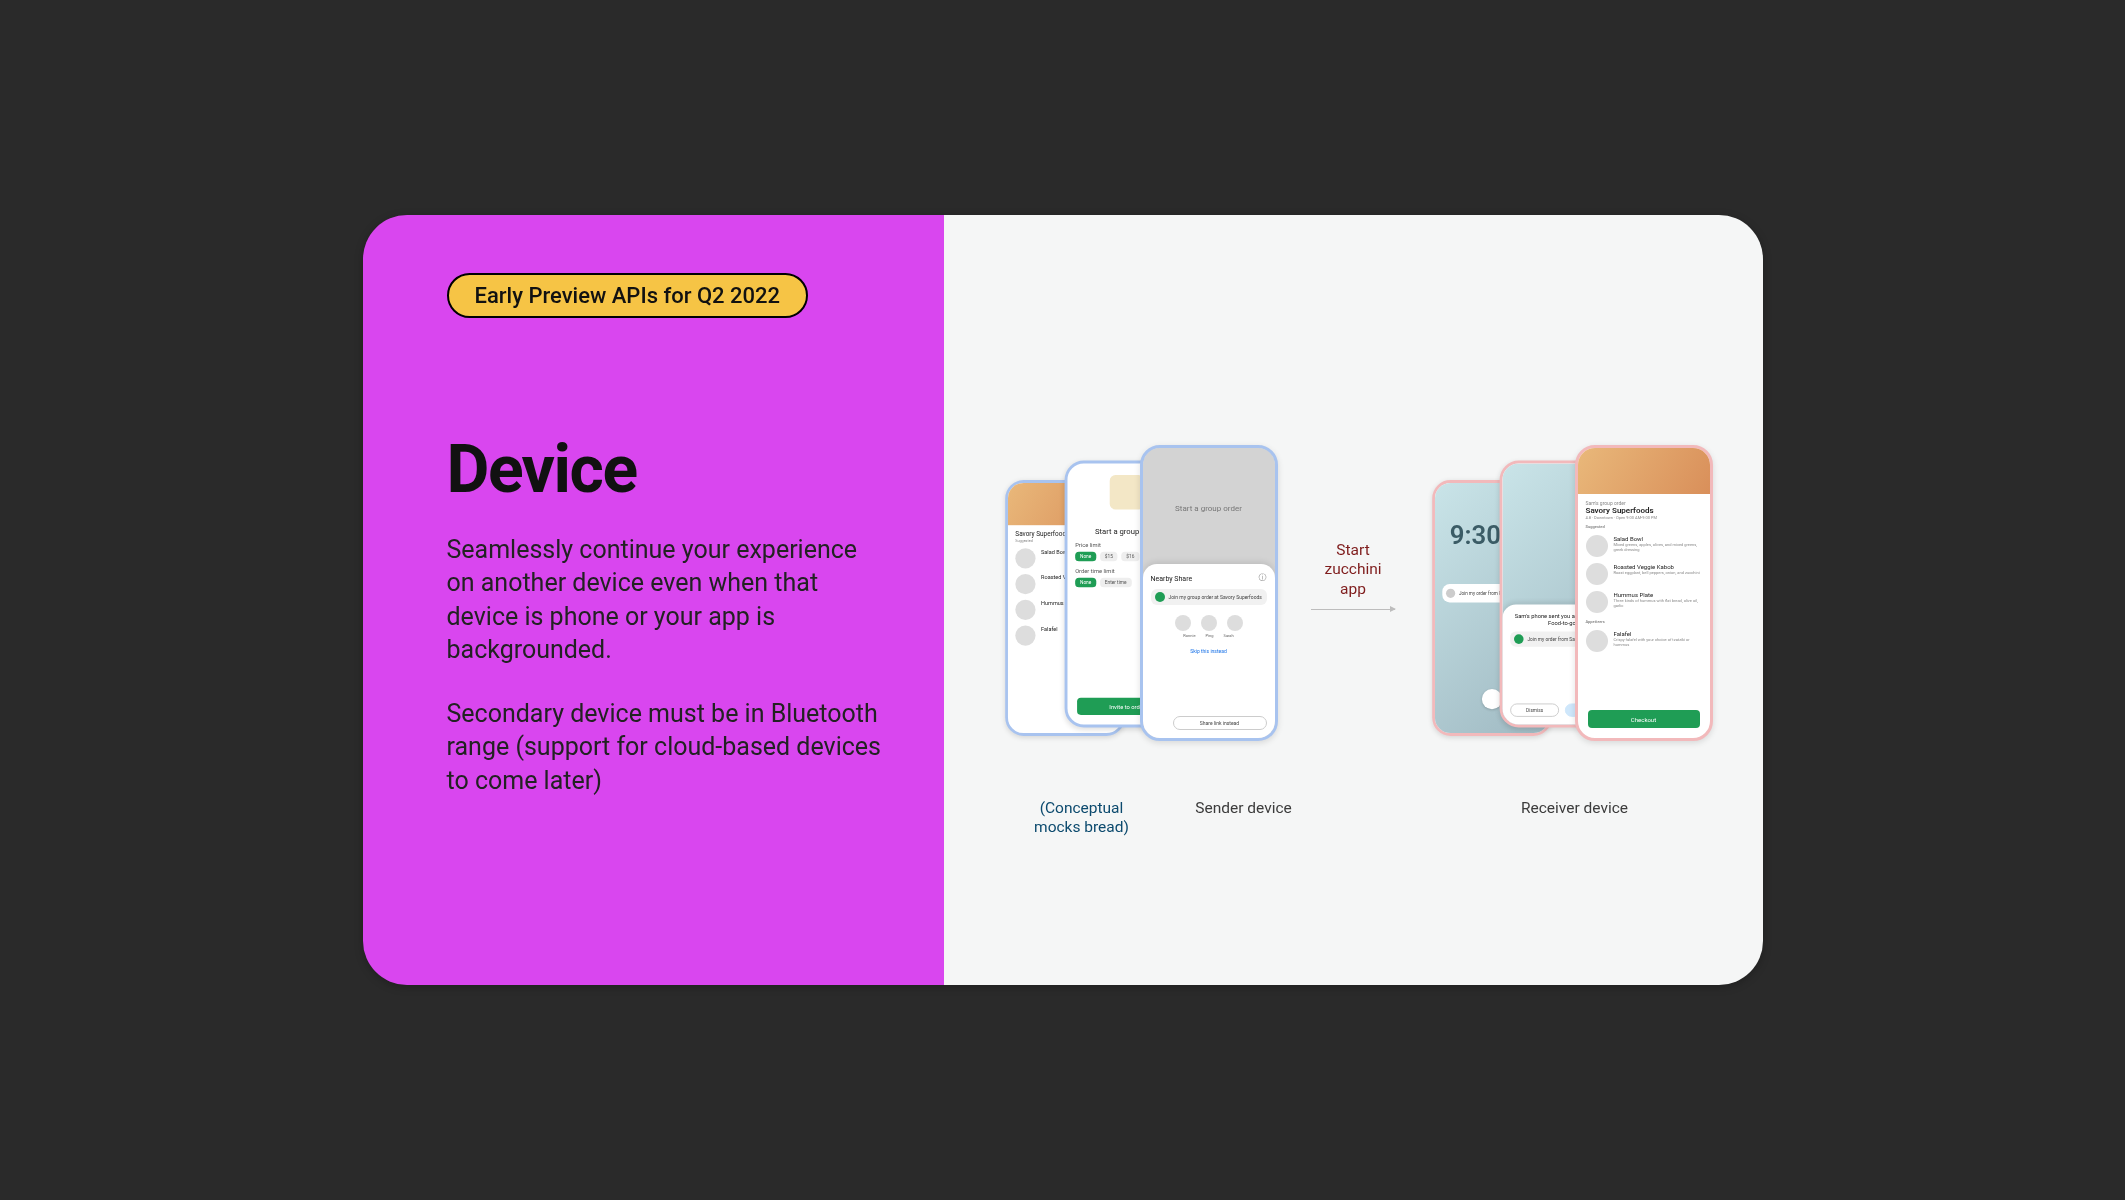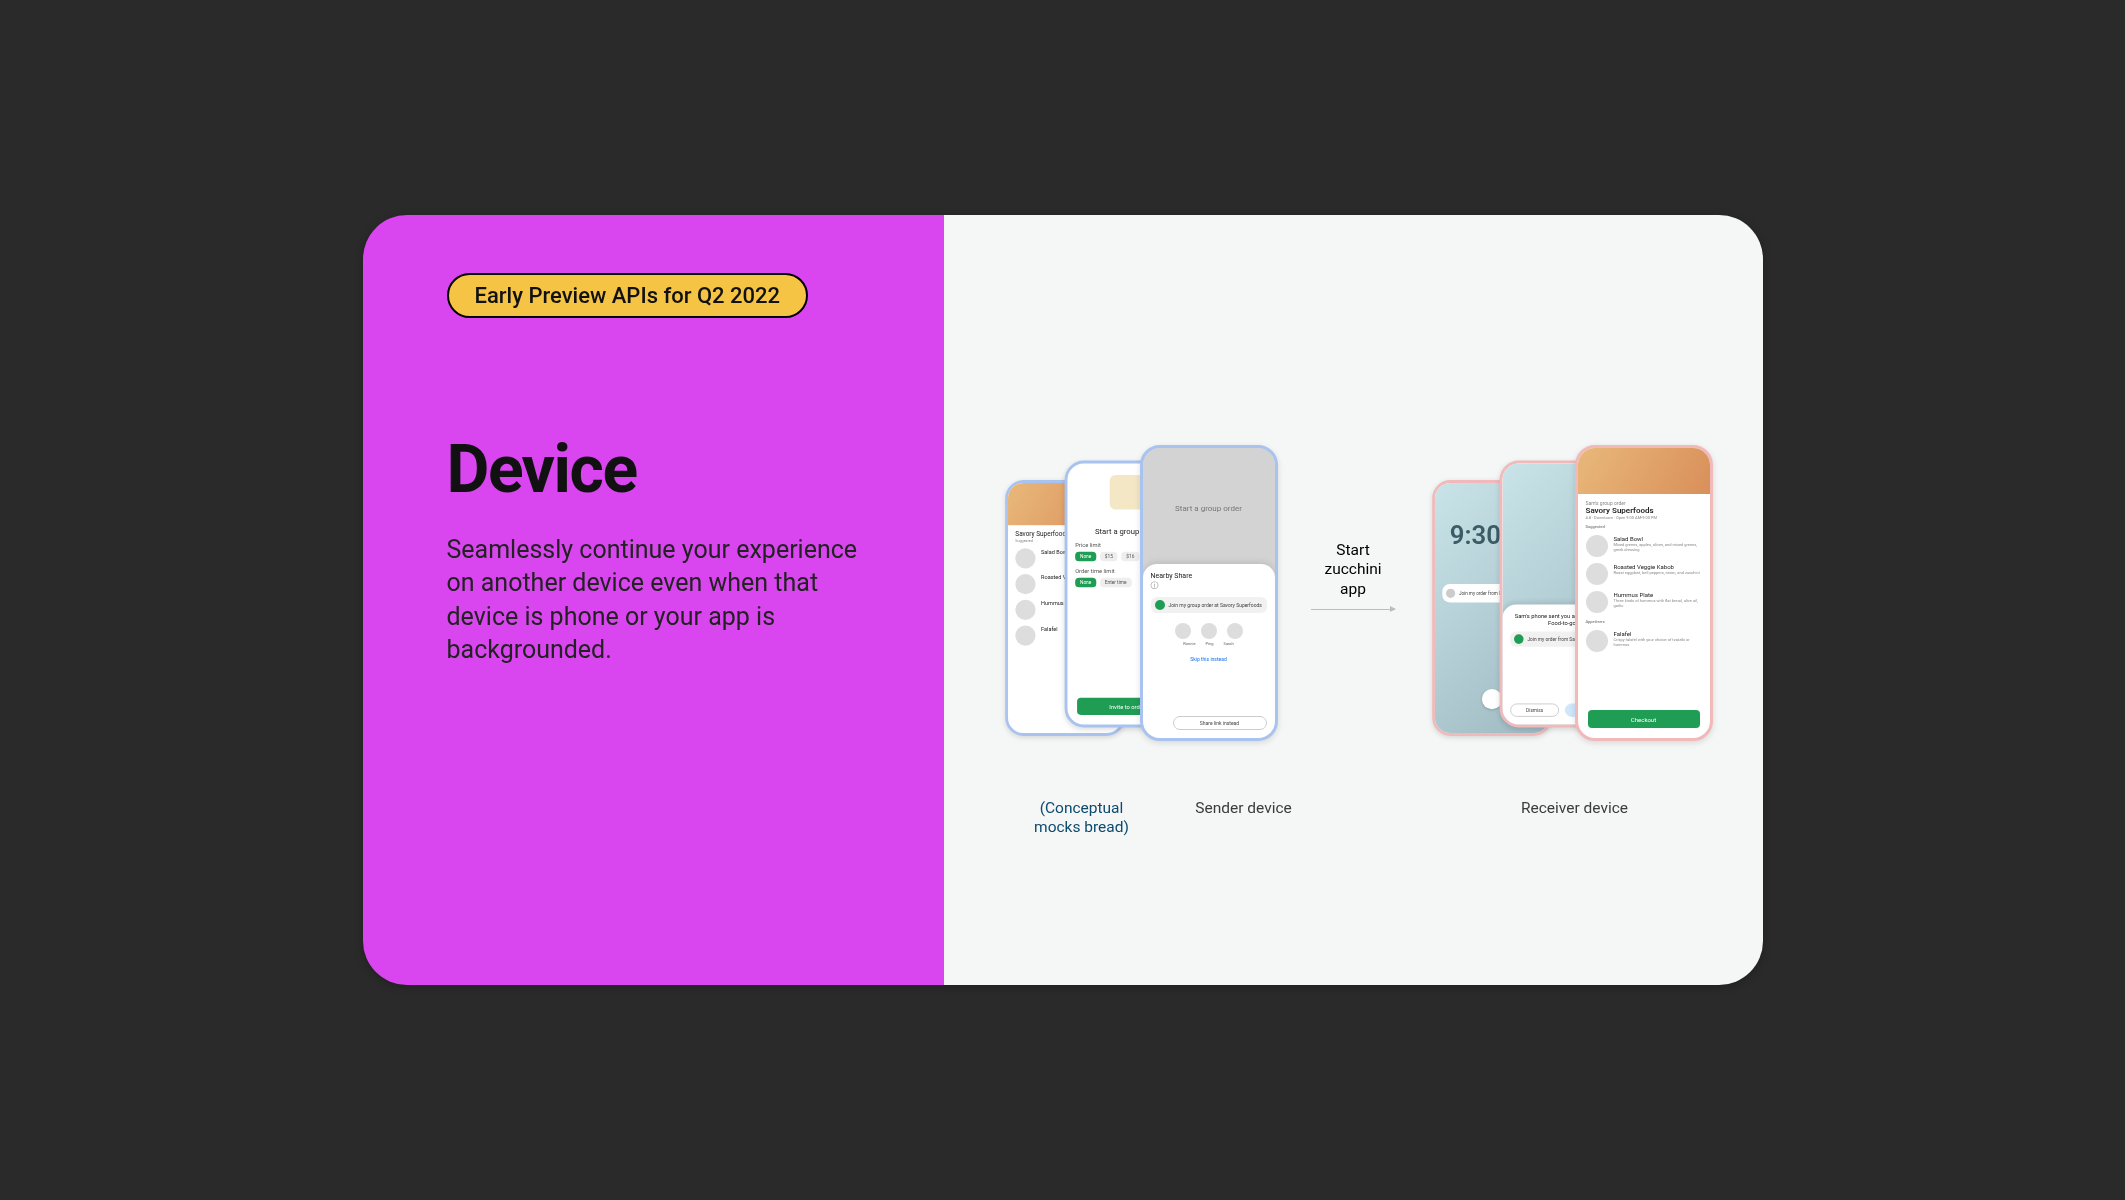--- a/index.html
+++ b/index.html
@@ -170,21 +170,21 @@
   .caption.c1 { left: 78px; width: 120px; }
   .caption.c2 { left: 240px; width: 120px; }
   .caption.c3 { right: 118px; width: 140px; }
 
   .arrow-label {
     position: absolute;
     top: 326px;
     left: 50%;
     transform: translateX(-50%);
     font-size: 15.5px;
-    color: #000000;
+    color: #7f1d1d;
     text-align: center;
     line-height: 1.25;
     z-index: 5;
   }
   .arrow-line {
     position: absolute;
     top: 394px;
     left: 50%;
     transform: translateX(-50%);
     width: 84px;
@@ -203,20 +203,21 @@
 </head>
 <body>
 
 <div class="slide">
   <div class="left">
     <div class="pill">Early Preview APIs for Q2 2022</div>
     <h1 class="title">
       <span>Device</span><br>
     </h1>
     <p class="para">Seamlessly continue your experience on another device even when that device is phone or your app is backgrounded.</p>
+    <p class="para">Secondary device must be in Bluetooth range (support for cloud-based devices to come later)</p>
   </div>
 
   <div class="right">
     <div class="stage">
 
       <div class="group sender">
 
         <div class="phone blue" style="left:0; top:24px; transform:scale(.92); z-index:1;">
           <div class="hdr"></div>
           <div class="body list">
@@ -268,21 +269,21 @@
               <span class="chip">Enter time</span>
             </div>
           </div>
           <div class="bar" style="font-size:6px;color:#fff;display:flex;align-items:center;justify-content:center;">Invite to order</div>
         </div>
 
         <div class="phone blue" style="left:140px; top:0; z-index:3; height:296px; width:138px;">
           <div class="dim"></div>
           <div style="position:absolute;top:56px;left:0;right:0;text-align:center;font-size:8px;color:#777;">Start a group order</div>
           <div class="sheet">
-            <div style="display:flex;justify-content:space-between;align-items:flex-start;flex-direction:column;">
+            <div style="display:flex;justify-content:space-between;align-items:flex-end;">
               <span style="font-size:7px;color:#222;">Nearby Share</span>
               <span style="font-size:8px;color:#888;">ⓘ</span>
             </div>
             <div class="row">
               <div class="dot"></div>
               <span>Join my group order at Savory Superfoods</span>
             </div>
             <div class="avs">
               <div class="av"></div>
               <div class="av"></div>

